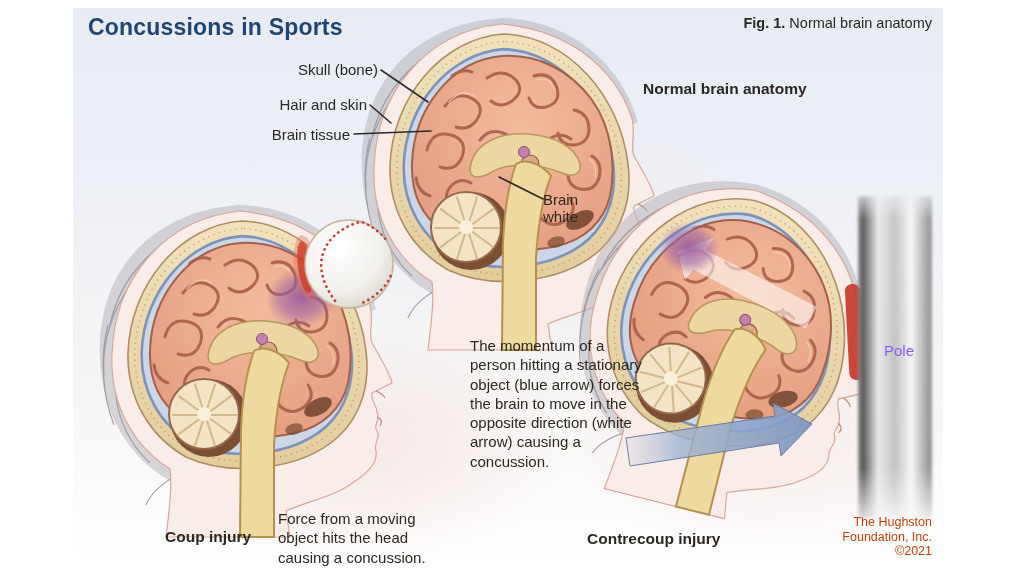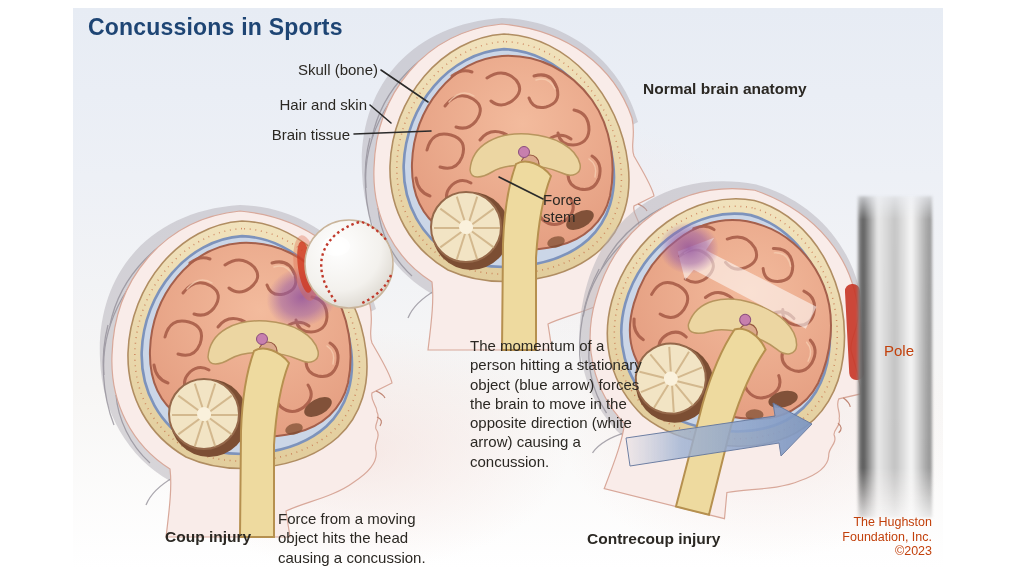--- a/index.html
+++ b/index.html
@@ -22,21 +22,21 @@
               color:var(--title);letter-spacing:.2px;}
   .fig-caption{position:absolute;right:92px;top:13px;font-size:14.5px;line-height:20px;
                text-align:right;color:var(--text);}
   .para{position:absolute;font-size:15px;line-height:19.3px;color:var(--text);}
   .momentum{left:470px;top:336px;width:182px;}
   .coup-desc{left:278px;top:509px;width:172px;}
   .coup-title{left:165px;top:528px;font-size:15.5px;text-align:right;}
   .contrecoup-title{left:553px;top:530px;font-size:15.5px;}
   .stem-lbl{left:543px;top:191px;width:54px;white-space:normal;}
   .normal-heading{left:643px;top:80px;font-size:15.5px;}
-  .pole-lbl{left:884px;top:342px;color:#c2410c;}
+  .pole-lbl{left:884px;top:342px;color:#8b5cf6;}
   .credit{position:absolute;right:92px;top:515px;font-size:12.5px;line-height:14.6px;
           text-align:right;color:#c2410c;}
   .skull-lbl{right:646px;top:61px;}
   .hair-lbl{right:657px;top:96px;}
   .tissue-lbl{right:674px;top:126px;}
 </style>
 </head>
 <body>
 
 <div class="panel">
@@ -208,31 +208,32 @@
     <line x1="381" y1="70" x2="428" y2="102"></line>
     <line x1="370" y1="105" x2="391" y2="123"></line>
     <line x1="354" y1="134" x2="431" y2="131"></line>
     <line x1="543" y1="199" x2="499" y2="177"></line>
   </g>
 </svg>
 
 <div class="page-title">Concussions in Sports</div>
 
 <div class="fig-caption">
+  <div><b>Fig. 1.</b> <span>Normal brain anatomy</span></div>
 </div>
 
 <div class="lbl skull-lbl" style="position:absolute;">Skull (bone)</div>
 <div class="lbl hair-lbl" style="position:absolute;padding-left:38px;">Hair and skin</div>
 <div class="lbl tissue-lbl" style="position:absolute;">Brain tissue</div>
-<div class="lbl stem-lbl" style="position:absolute;">Force stem</div>
+<div class="lbl stem-lbl" style="position:absolute;">Brain white</div>
 <div class="lbl bold normal-heading" style="position:absolute;">Normal brain anatomy</div>
 
 <div class="para momentum">The momentum of a person hitting a stationary object (blue arrow) forces the brain to move in the opposite direction (white arrow) causing a concussion.</div>
 <div class="para coup-desc">Force from a moving object hits the head causing a concussion.</div>
 <div class="lbl bold coup-title" style="position:absolute;">Coup injury</div>
 <div class="lbl bold contrecoup-title" style="position:absolute;margin-left:34px;">Contrecoup injury</div>
 <div class="lbl pole-lbl" style="position:absolute;">Pole</div>
 
 <div class="credit">
   <div>The Hughston</div>
   <div>Foundation, Inc.</div>
-  <div>©2023</div>
+  <div>©2021</div>
 </div>
 
 </body></html>

